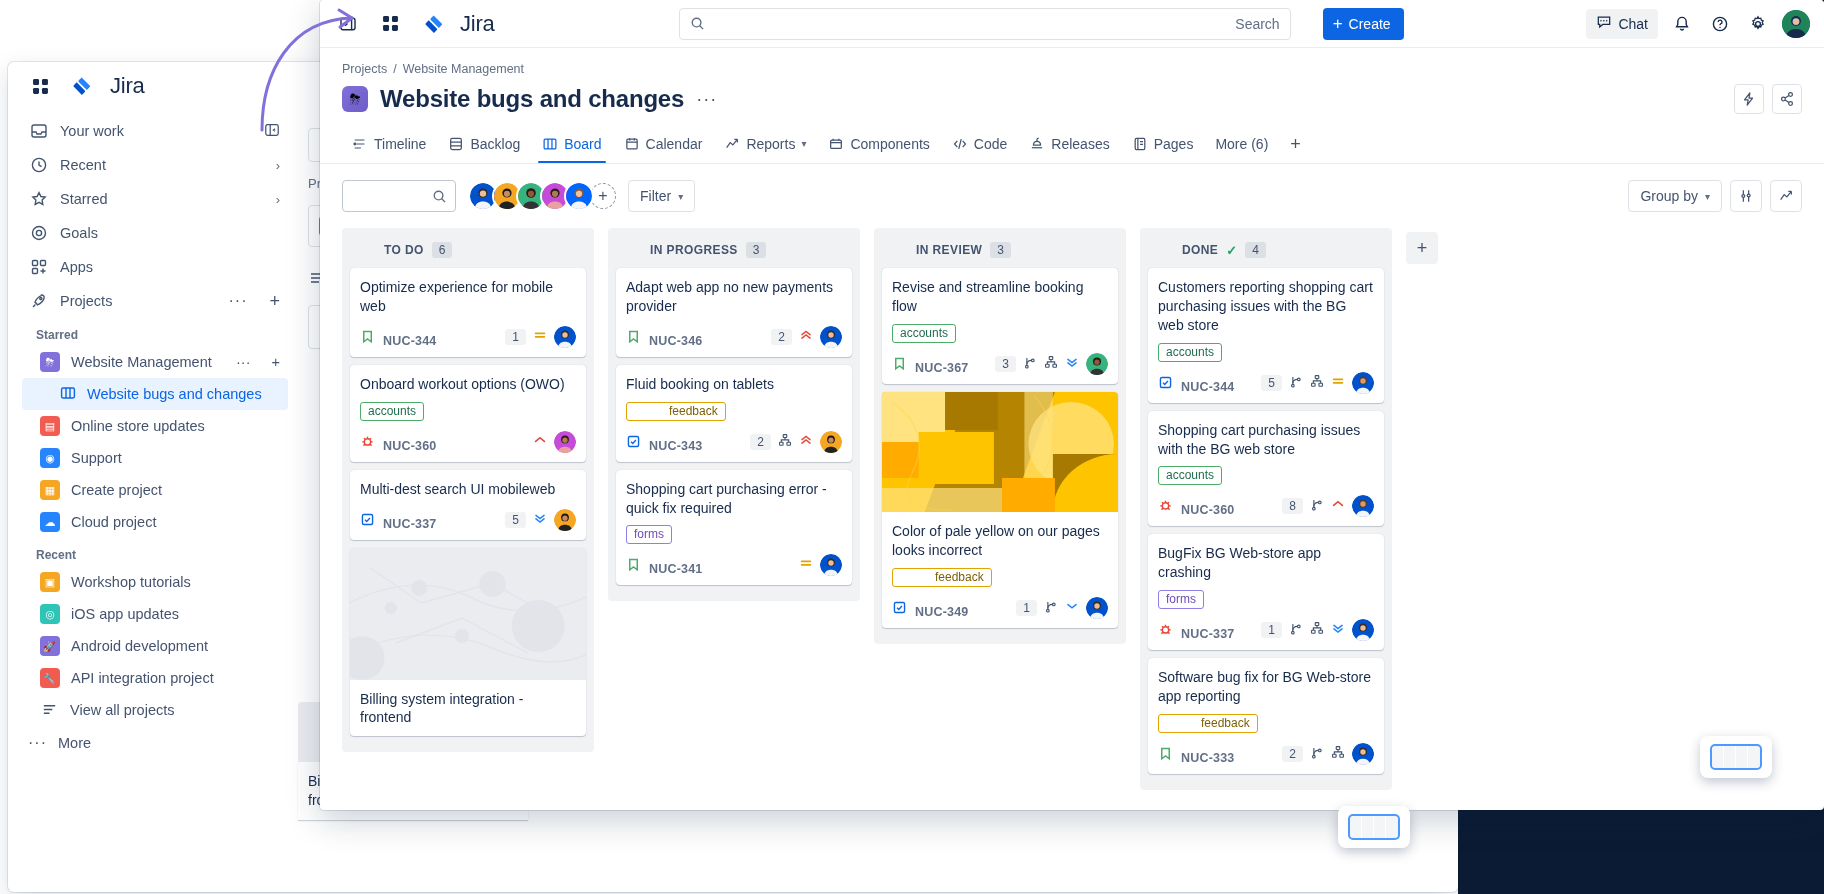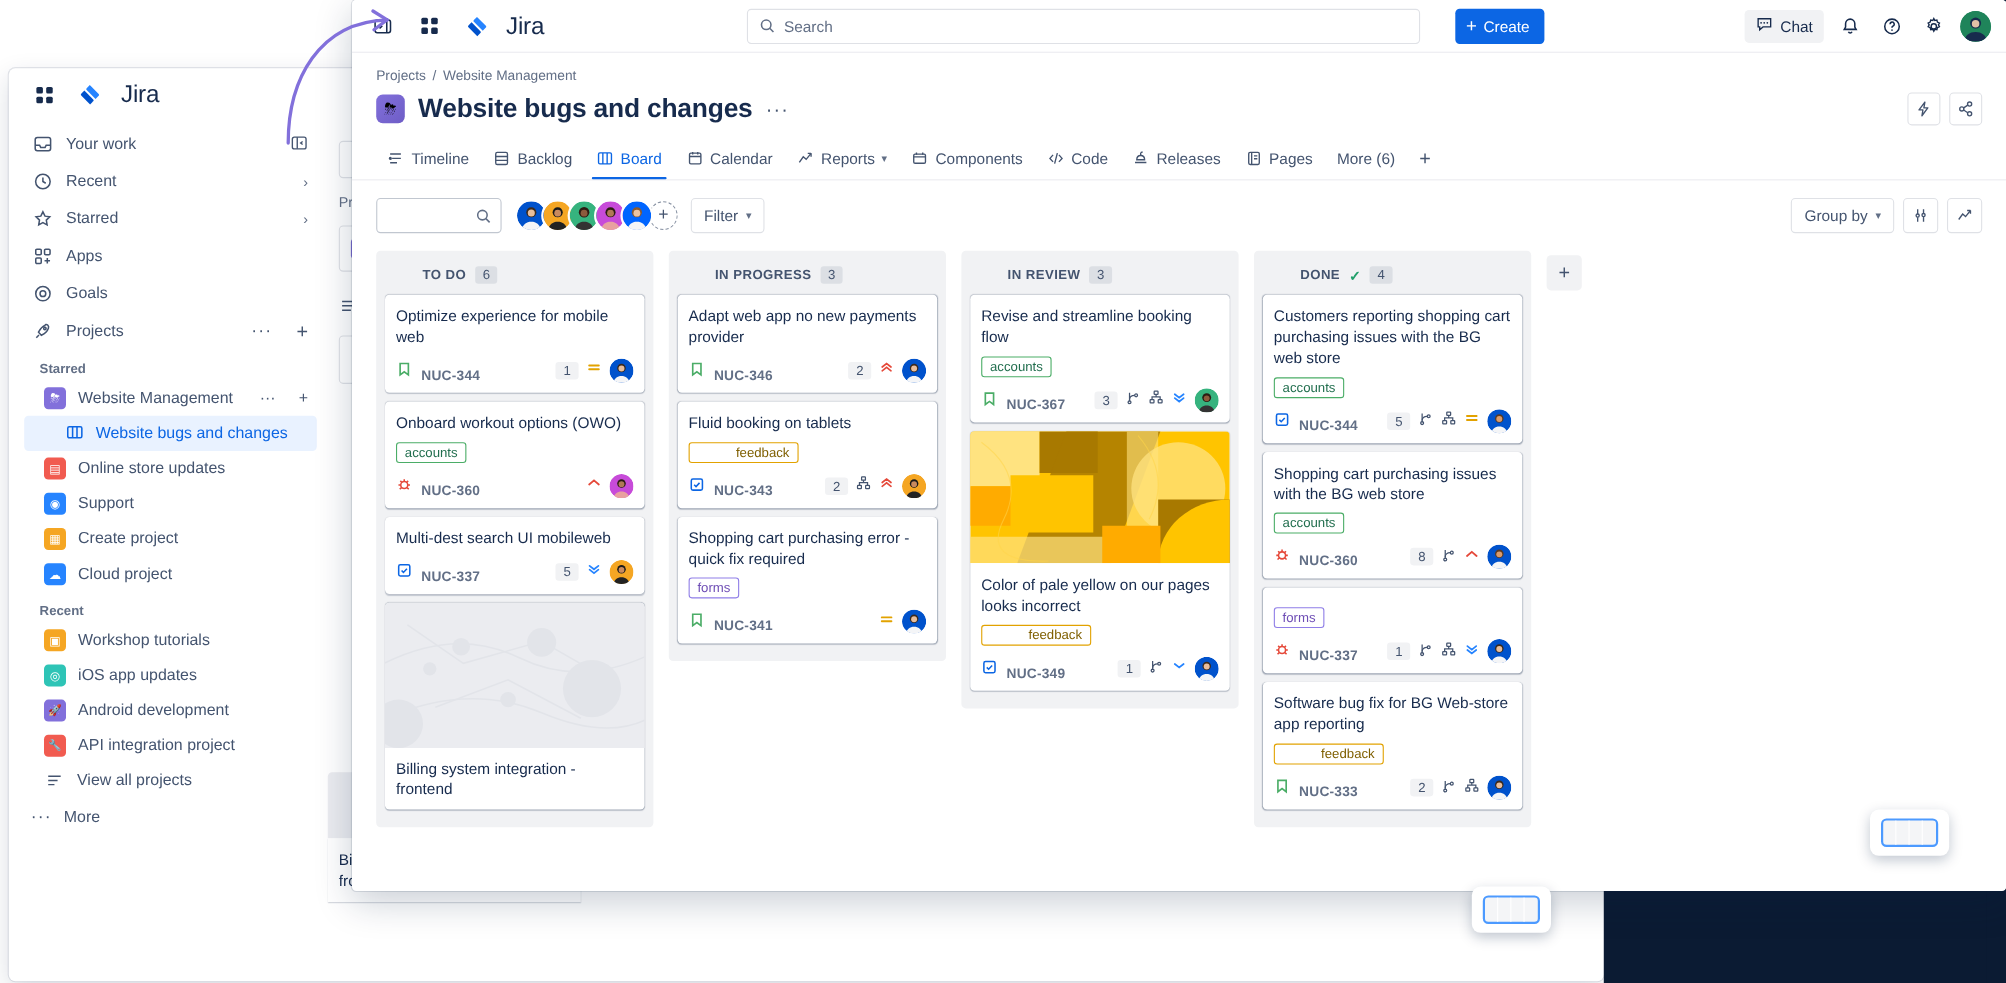--- a/index.html
+++ b/index.html
@@ -64,21 +64,21 @@
   }
   .ico-btn {
     width:28px; height:28px; display:flex; align-items:center; justify-content:center;
     border-radius:4px; color:#44546F; cursor:pointer;
   }
   .search-box {
     flex: 0 0 612px; height:32px; border:1px solid #DFE1E6; border-radius:4px;
     display:flex; align-items:center; gap:8px; padding:0 10px; color:#626F86; font-size:14px;
     margin-left: 170px;
   }
-  .search-box .ph { flex:1; text-align:left; color:#626F86; font-size:14px; }
+  .search-box .ph { flex:1; text-align:right; color:#626F86; font-size:14px; }
   .create-btn {
     height:32px; background:#0C66E4; color:#fff; border-radius:4px;
     display:flex; align-items:center; gap:6px; padding: 0 13px 0 10px;
     font-size:14px; font-weight:500; cursor:pointer; margin-left: 18px;
   }
   .topbar-right { margin-left:auto; display:flex; align-items:center; gap:10px;justify-content:space-between; }
   .chat-btn {
     height:30px; background:#F1F2F4; border-radius:4px; display:flex; align-items:center;
     gap:6px; padding: 0 10px; color:#172B4D; font-size:14px; cursor:pointer;
   }
@@ -221,34 +221,34 @@
         <div class="nav-item">
           <span class="sq-icon"><svg width="18" height="18" viewBox="0 0 18 18" fill="none" stroke="#44546F" stroke-width="1.4">
                 <path d="M9 2.6l1.9 3.9 4.3.6-3.1 3 .7 4.3L9 12.4l-3.8 2 .7-4.3-3.1-3 4.3-.6L9 2.6z"></path>
               </svg></span>
           <span>Starred</span>
           <span class="chev">›</span>
         </div>
 
         <div class="nav-item">
           <span class="sq-icon"><svg width="18" height="18" viewBox="0 0 18 18" fill="none" stroke="#44546F" stroke-width="1.4">
+                <circle cx="9" cy="9" r="6.5"></circle>
+                <circle cx="9" cy="9" r="2.6"></circle>
+              </svg></span>
+          <span>Goals</span>
+        </div>
+
+        <div class="nav-item">
+          <span class="sq-icon"><svg width="18" height="18" viewBox="0 0 18 18" fill="none" stroke="#44546F" stroke-width="1.4">
                 <rect x="2.5" y="2.5" width="5" height="5" rx="1"></rect>
                 <rect x="10.5" y="2.5" width="5" height="5" rx="1"></rect>
                 <rect x="2.5" y="10.5" width="5" height="5" rx="1"></rect>
                 <path d="M13 10.5v5M10.5 13h5"></path>
               </svg></span>
           <span>Apps</span>
-        </div>
-
-        <div class="nav-item">
-          <span class="sq-icon"><svg width="18" height="18" viewBox="0 0 18 18" fill="none" stroke="#44546F" stroke-width="1.4">
-                <circle cx="9" cy="9" r="6.5"></circle>
-                <circle cx="9" cy="9" r="2.6"></circle>
-              </svg></span>
-          <span>Goals</span>
         </div>
 
         <div class="nav-item">
           <span class="sq-icon"><svg width="18" height="18" viewBox="0 0 18 18" fill="none" stroke="#44546F" stroke-width="1.4">
                 <path d="M10.8 3.2c2.2-.8 4 .9 3.2 3.2-.7 2.1-3.5 5-6.4 6.4L5 10c1.4-2.9 4.3-5.7 6.4-6.4"></path>
                 <path d="M5.4 12.6 3 15"></path>
                 <circle cx="10.8" cy="6.6" r="1.1"></circle>
               </svg></span>
           <span>Projects</span>
           <span class="dots">···</span>
@@ -950,20 +950,21 @@
                     <circle cx="13" cy="13" r="13" fill="#0052CC"></circle>
                     <circle cx="13" cy="10" r="4.6" fill="#5B3A22"></circle>
                     <circle cx="13" cy="10.6" r="3.2" fill="#D99B6C"></circle>
                     <path d="M4.5 26c.6-5 4-7.4 8.5-7.4s7.9 2.4 8.5 7.4z" fill="#F4F5F7"></path>
                   </svg></span>
             </span>
           </div>
         </div>
 
         <div class="card">
+          <div class="card-title">BugFix BG Web-store app crashing</div>
           <div class="labels">
               <span class="lbl forms">forms</span>
             </div>
           <div class="card-foot">
             <span><svg width="15" height="15" viewBox="0 0 16 16" fill="none" stroke="#E5493A" stroke-width="1.5">
                   <circle cx="8" cy="8.4" r="3.4"></circle>
                   <path d="M8 2.8v2M4.2 4.4l1.6 1.6M11.8 4.4l-1.6 1.6M2.4 8.4h2M11.6 8.4h2M3.6 12.4l1.8-1.5M12.4 12.4l-1.8-1.5"></path>
                 </svg></span>
             <span class="key">NUC-337</span>
             <span class="foot-right">

